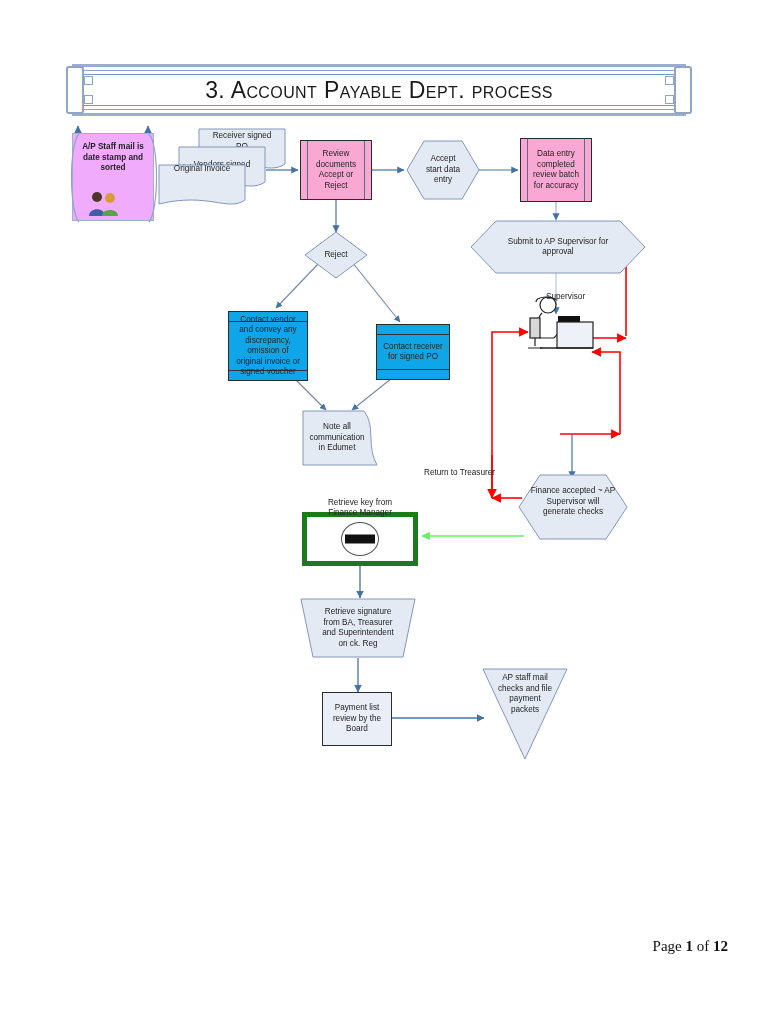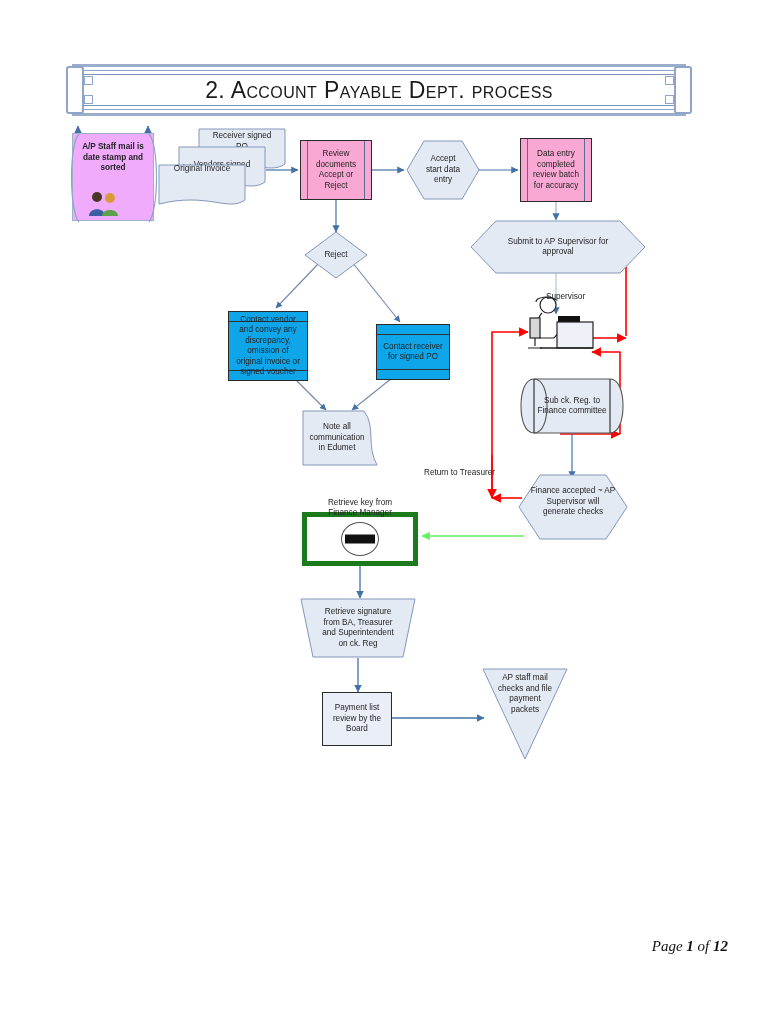--- a/index.html
+++ b/index.html
@@ -81,21 +81,21 @@
   .floatlabel{
     position:absolute;text-align:center;font-size:8.2px;line-height:1.25;color:#222;
     white-space:pre-line;
   }
 
   svg.layer{position:absolute;left:0;top:0;width:768px;height:1024px;overflow:visible;pointer-events:none;}
 
   
   #page-footer{
     position:absolute;right:40px;top:938px;
-    font-family:"Liberation Serif",serif;font-size:15px;color:#111;font-style:italic;
+    font-family:"Liberation Serif",serif;font-size:15px;color:#111;
   }
   #page-footer b{font-weight:bold;}
 
   
   #people-icon{position:absolute;left:86px;top:190px;width:36px;height:26px;}
 </style>
 </head>
 <body>
 
 <div class="page">
@@ -103,21 +103,21 @@
   <div id="title-banner">
     <div class="ribbon-outer"></div>
     <div class="ribbon-mid"></div>
     <div class="ribbon-inner"></div>
     <div class="cap left"></div>
     <div class="cap right"></div>
     <div class="corner tl"></div>
     <div class="corner tr"></div>
     <div class="corner bl"></div>
     <div class="corner br"></div>
-    <div id="title-text">2. Account Payable Dept. process</div>
+    <div id="title-text">3. Account Payable Dept. process</div>
   </div>
 
   <svg class="layer">
     <defs>
       <marker id="ahB" markerWidth="7" markerHeight="7" refX="5.6" refY="3" orient="auto">
         <path d="M0,0 L6,3 L0,6 z" fill="#4472a8"></path>
       </marker>
       <marker id="ahR" markerWidth="7" markerHeight="7" refX="5.6" refY="3" orient="auto">
         <path d="M0,0 L6,3 L0,6 z" fill="#ff0000"></path>
       </marker>
@@ -291,30 +291,20 @@
       <path d="M34,24 L56,24 L56,36 L34,36 Z" fill="#111"></path>
       <path d="M34,36 L56,24 L56,36 Z" fill="#111"></path>
 
       <rect x="33" y="30" width="36" height="26" fill="#eef1f7" stroke="#222" stroke-width="1.2"></rect>
 
       <path d="M16,56 H69" stroke="#222" stroke-width="1.4"></path>
     </svg>
   </div>
   <div class="floatlabel" style="left:546px;top:292px;width:70px;text-align:left;">Supervisor</div>
 
-  <div class="node" style="left:520px;top:378px;width:104px;height:56px;">
-    <svg style="position:absolute;left:0;top:0;width:104px;height:56px">
-      <path d="M14,1 H90 C99,1 103,14 103,28 C103,42 99,55 90,55 H14 C5,55 1,42 1,28 C1,14 5,1 14,1 Z" fill="#e4eaf4" stroke="#555" stroke-width="1.1"></path>
-      <path d="M14,1 C23,1 27,14 27,28 C27,42 23,55 14,55" fill="none" stroke="#555" stroke-width="1.1"></path>
-      <line x1="14" y1="1" x2="14" y2="55" stroke="#333" stroke-width="1.2"></line>
-      <line x1="90" y1="1" x2="90" y2="55" stroke="#333" stroke-width="1.2"></line>
-    </svg>
-    <div class="lbl">Sub ck. Reg. to
-Finance committee</div>
-  </div>
 
   <div class="node" style="left:518px;top:474px;width:110px;height:56px;">
     <svg style="position:absolute;left:0;top:0;width:110px;height:66px">
       <polygon points="22,1 88,1 109,33 88,65 22,65 1,33" fill="#e4eaf4" stroke="#8496b8" stroke-width="1"></polygon>
     </svg>
     <div class="lbl">Finance accepted  ~ AP
 Supervisor will
 generate checks</div>
   </div>
 

